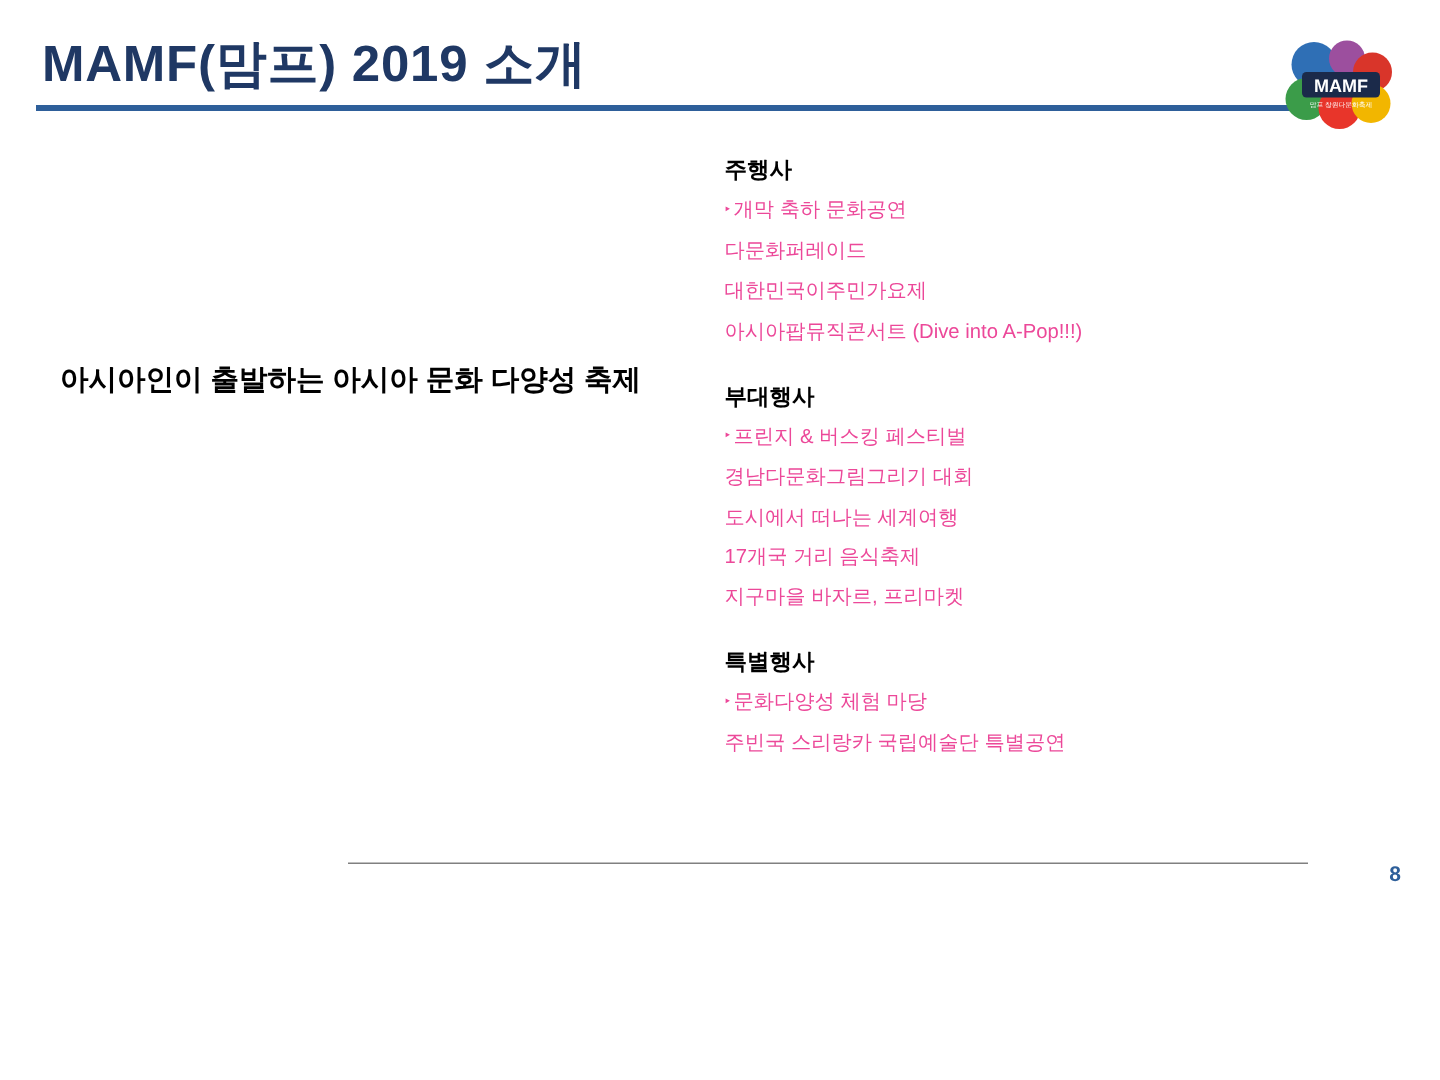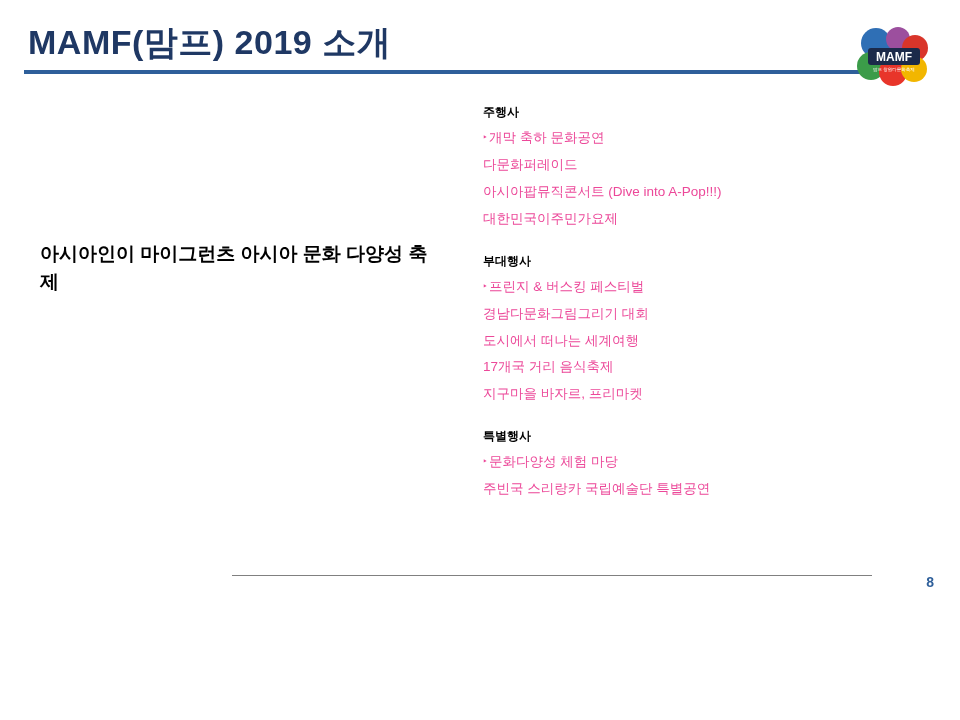--- a/index.html
+++ b/index.html
@@ -68,21 +68,21 @@
   
   .right-col {
     position: absolute;
     left: 483px;
     top: 104px;
     width: 440px;
   }
   .group { margin-bottom: 26px; }
   .group:last-child { margin-bottom: 12px; }
   .group-head {
-    font-size: 12px;
+    font-size: 15px;
     font-weight: bold;
     margin-bottom: 9px;
     color: #000000;
   }
   .group-item {
     font-size: 13.5px;
     line-height: 1.18;
     margin-bottom: 11px;
     color: #ec4899;
     white-space: nowrap;
@@ -128,31 +128,31 @@
       <circle cx="17" cy="40" r="14" fill="#3b9c49"></circle>
       <circle cx="39" cy="46" r="14" fill="#e8352a"></circle>
       <circle cx="60" cy="43" r="13" fill="#f2b600"></circle>
       <rect x="14" y="22" width="52" height="17" rx="3" fill="#1b2a4a"></rect>
       <text x="40" y="35" font-family="&quot;Liberation Sans&quot;, sans-serif" font-size="12" font-weight="bold" fill="#ffffff" text-anchor="middle">MAMF</text>
       <text x="40" y="45" font-family="&quot;Liberation Sans&quot;, sans-serif" font-size="4.5" fill="#ffffff" text-anchor="middle">맘프 창원다문화축제</text>
     </svg>
   </div>
 
   <div class="left-block">
-    <p class="para">아시아인이 마이그런츠 아시아 문화 다양성 축제</p>
+    <p class="para">아시아인이 출발하는 아시아 문화 다양성 축제</p>
   </div>
 
   <div class="right-col">
 
     <div class="group">
       <div class="group-head">주행사</div>
       <div class="group-item"><span class="bullet-mark">‣</span><span>개막 축하 문화공연</span></div>
       <div class="group-item"><span>다문화퍼레이드</span></div>
+      <div class="group-item"><span>대한민국이주민가요제</span></div>
       <div class="group-item"><span>아시아팝뮤직콘서트 (Dive into A-Pop!!!)</span></div>
-      <div class="group-item"><span>대한민국이주민가요제</span></div>
     </div>
 
     <div class="group">
       <div class="group-head">부대행사</div>
       <div class="group-item"><span class="bullet-mark">‣</span><span>프린지 &amp; 버스킹 페스티벌</span></div>
       <div class="group-item"><span>경남다문화그림그리기 대회</span></div>
       <div class="group-item"><span> 도시에서 떠나는 세계여행</span></div>
       <div class="group-item"><span>17개국 거리 음식축제</span></div>
       <div class="group-item"><span> 지구마을 바자르, 프리마켓</span></div>
     </div>

